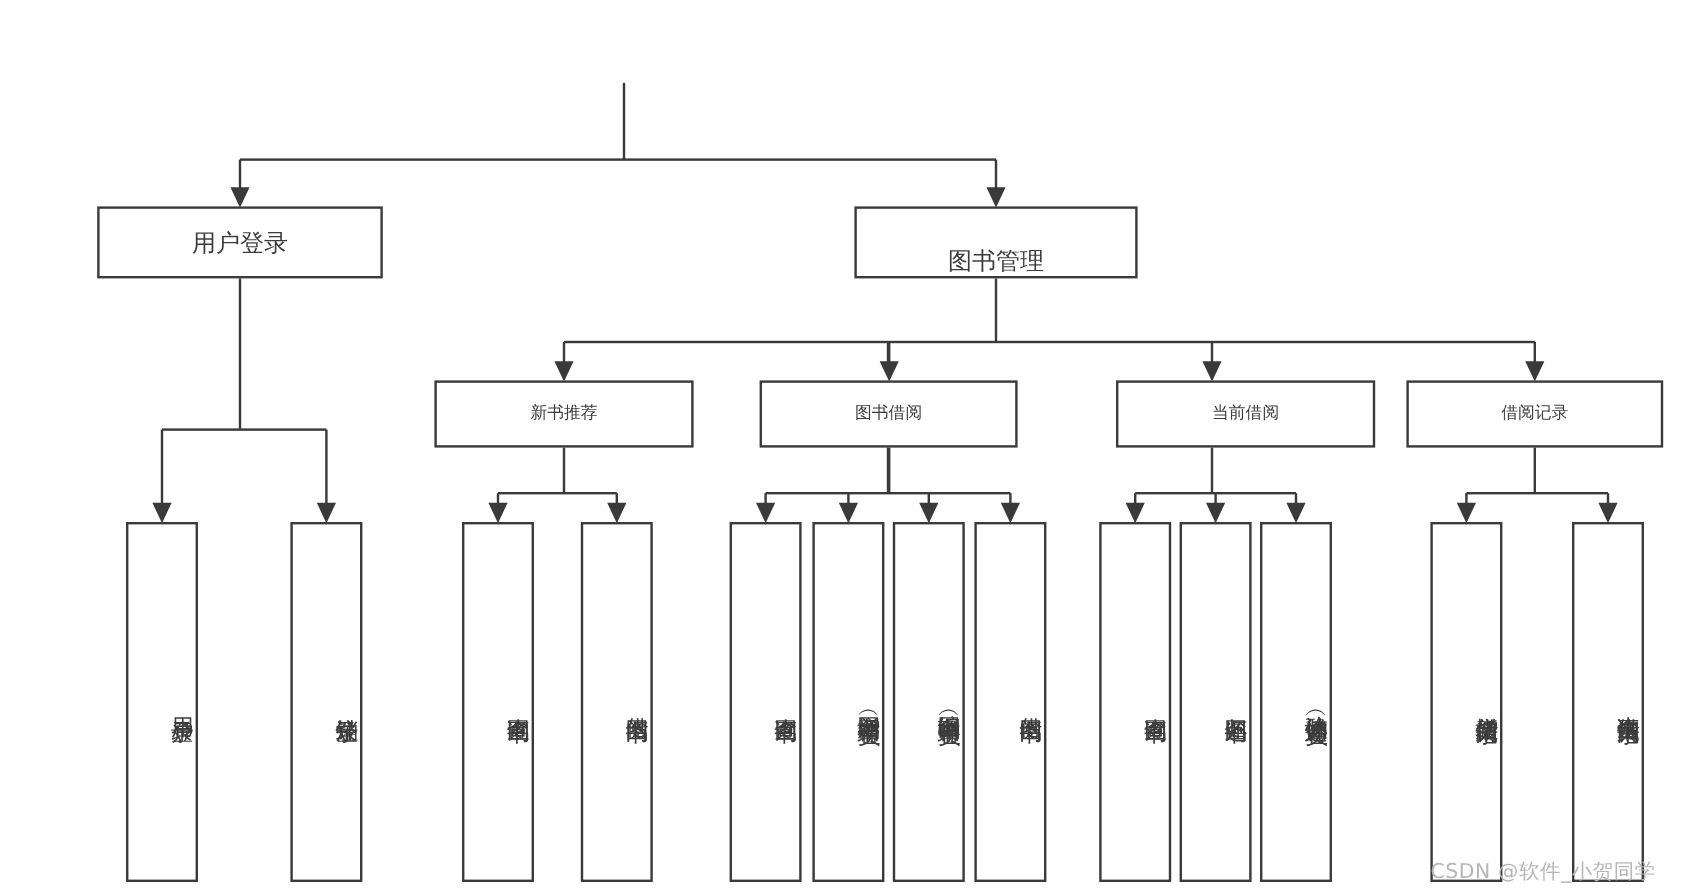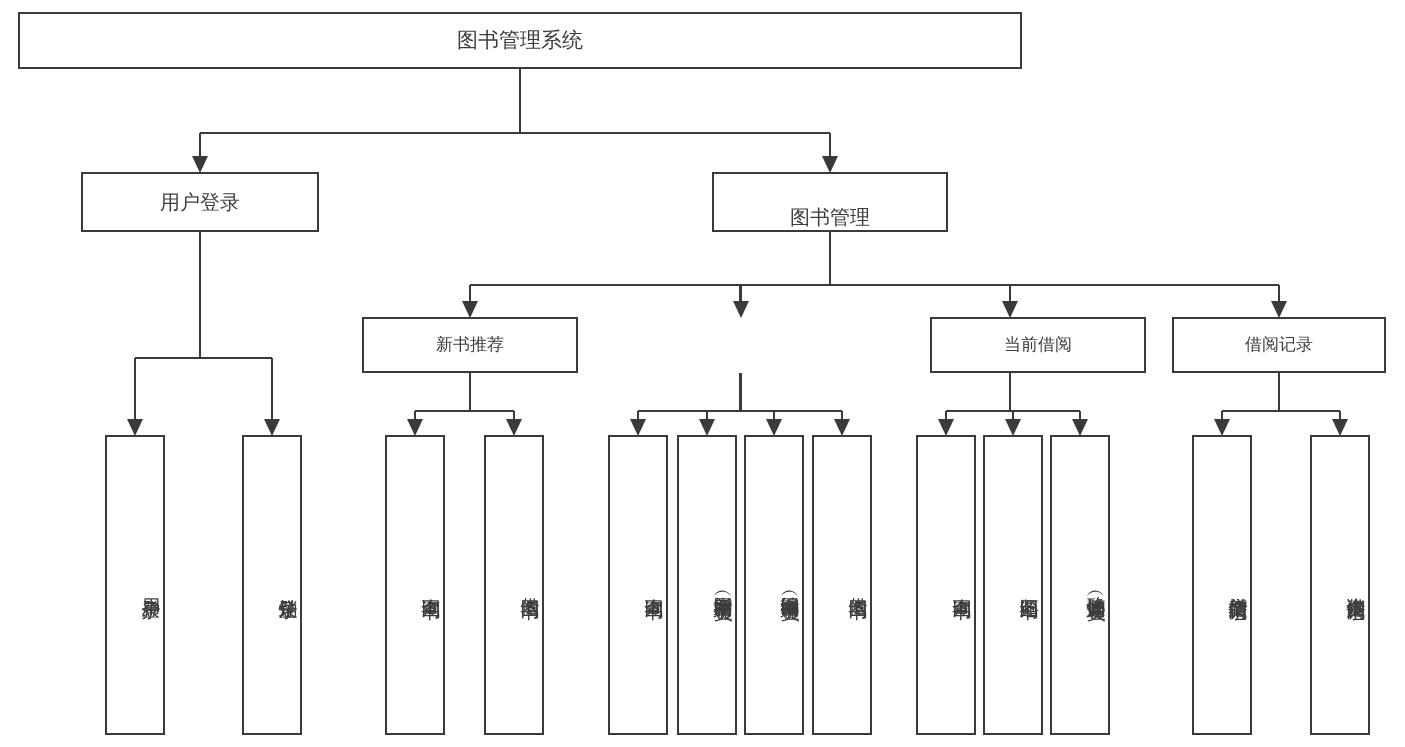--- a/index.html
+++ b/index.html
@@ -30,21 +30,21 @@
     text-align: center;
     line-height: 1.25;
   }
   .node.root {
     font-size: 21px;
   }
   .node.level2 {
     font-size: 20px;
   }
   .node.level3 {
-    font-size: 17px;
+    font-size: 14px;
   }
   .node.leaf {
     font-size: 19px;
     writing-mode: vertical-rl;
     text-orientation: upright;
     letter-spacing: 1px;
     padding: 10px 0;
     align-items: flex-start;
     justify-content: center;
   }
@@ -73,36 +73,36 @@
     color: #b6b6b6;
     white-space: nowrap;
     letter-spacing: 0.5px;
   }
 </style>
 </head>
 <body>
 
 <div id="canvas">
 
-  <div class="node root" style="left: 18px; top: 12px; width: 1004px; height: 57px;">
-    <span>图书管理系统</span>
-  </div>
 
   <div class="node level2" style="left: 81px; top: 172px; width: 238px; height: 60px;">
     <span>用户登录</span>
   </div>
 
   <div class="node level2" style="left: 712px; top: 172px; width: 236px; height: 60px; align-items: flex-end;">
     <span>图书管理</span>
   </div>
 
   <div class="node level3" style="left: 362px; top: 317px; width: 216px; height: 56px;">
     <span>新书推荐</span>
   </div>
 
+  <div class="node level3" style="left: 633px; top: 317px; width: 215px; height: 56px;">
+    <span>图书借阅</span>
+  </div>
 
   <div class="node level3" style="left: 930px; top: 317px; width: 216px; height: 56px;">
     <span>当前借阅</span>
   </div>
 
   <div class="node level3" style="left: 1172px; top: 317px; width: 214px; height: 56px;">
     <span>借阅记录</span>
   </div>
 
   <div class="node leaf" style="left: 105px; top: 435px; width: 60px; height: 300px;">
@@ -205,14 +205,15 @@
       <div class="edge v" style="left: 1078.75px; top: 411px; height: 9px;"></div>
       <div class="arrow" style="left: 1072px; top: 419px;"></div>
       <div class="edge v" style="left: 1277.75px; top: 373px; height: 38px;"></div>
       <div class="edge h" style="left: 1222px; top: 409.75px; width: 118px;"></div>
       <div class="edge v" style="left: 1220.75px; top: 411px; height: 9px;"></div>
       <div class="arrow" style="left: 1214px; top: 419px;"></div>
       <div class="edge v" style="left: 1338.75px; top: 411px; height: 9px;"></div>
       <div class="arrow" style="left: 1332px; top: 419px;"></div>
     </div>
 
+  <div class="watermark" style="left:1192px; top:715px;">CSDN @软件_小贺同学</div>
 
 </div>
 
 </body></html>

